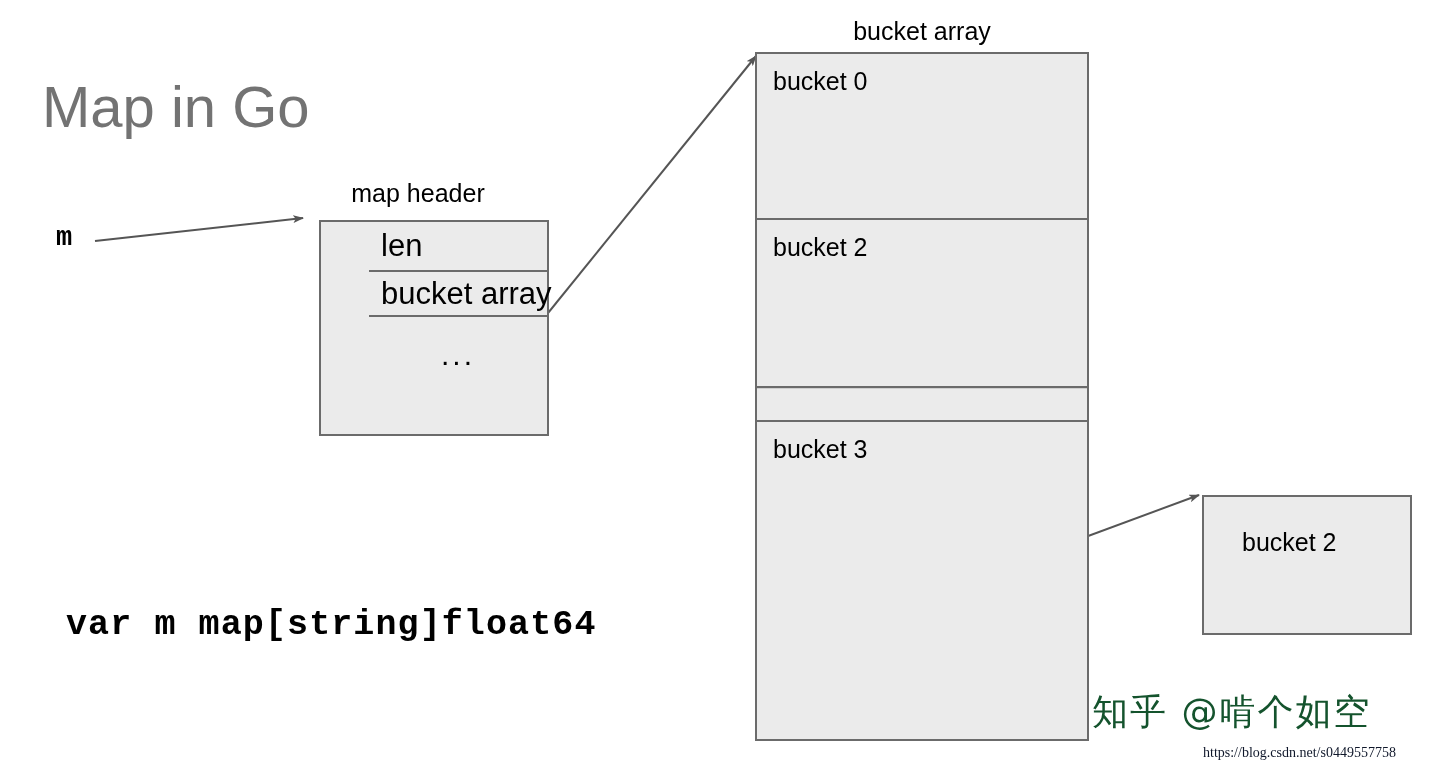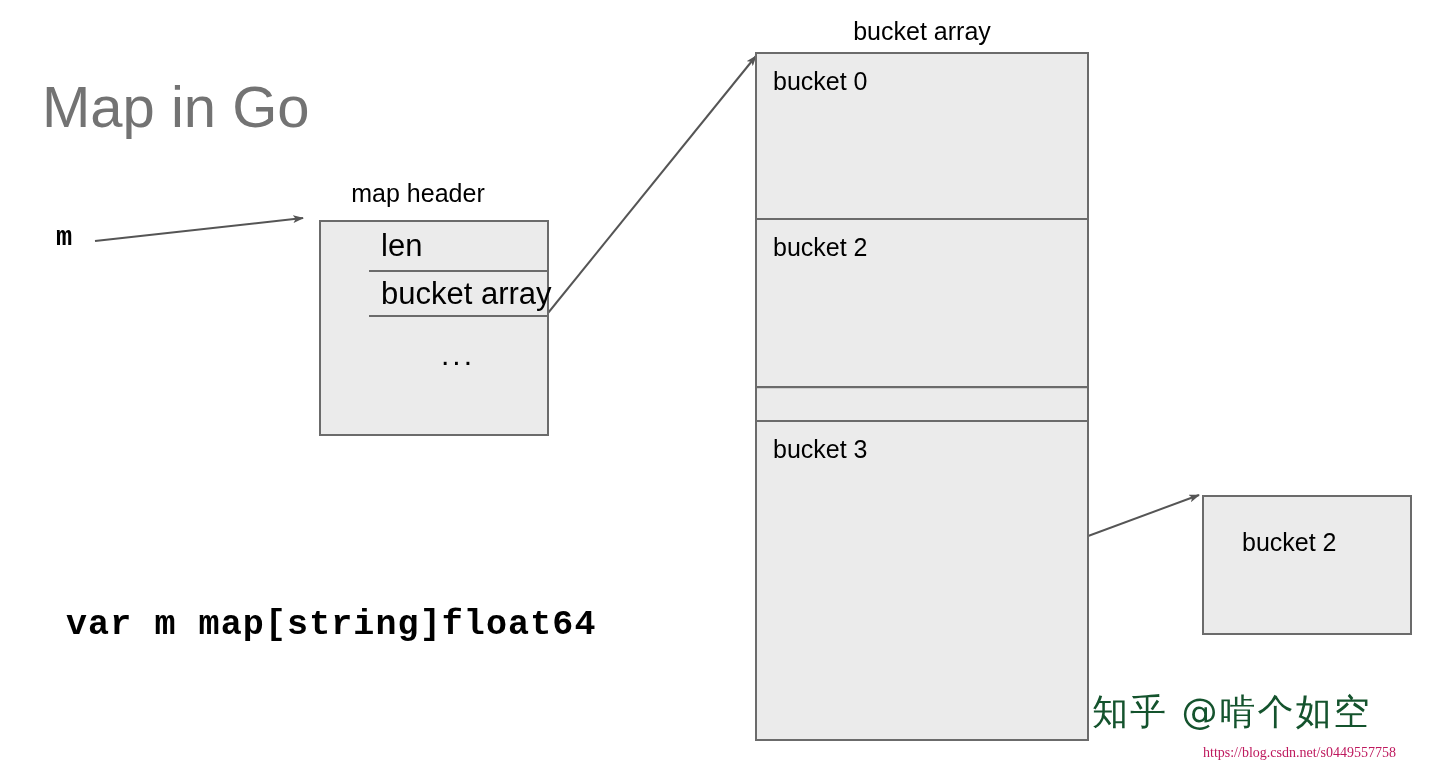--- a/index.html
+++ b/index.html
@@ -162,21 +162,21 @@
     color: #14532d;
     letter-spacing: 2px;
     white-space: nowrap;
     font-family: "DejaVu Sans", sans-serif;
   }
   .watermark-url {
     left: 1203px;
     top: 744px;
     font-size: 14px;
     line-height: 18px;
-    color: #be185d;
+    color: #0f172a;
     white-space: nowrap;
     font-family: "Liberation Serif", serif;
   }
 </style>
 </head>
 <body>
 
 <svg id="canvas" viewBox="0 0 1440 773" width="1440" height="773" xmlns="http://www.w3.org/2000/svg">
   <defs>
     <marker id="arrowhead" markerWidth="11" markerHeight="8" refX="10" refY="4" orient="auto" markerUnits="userSpaceOnUse">

